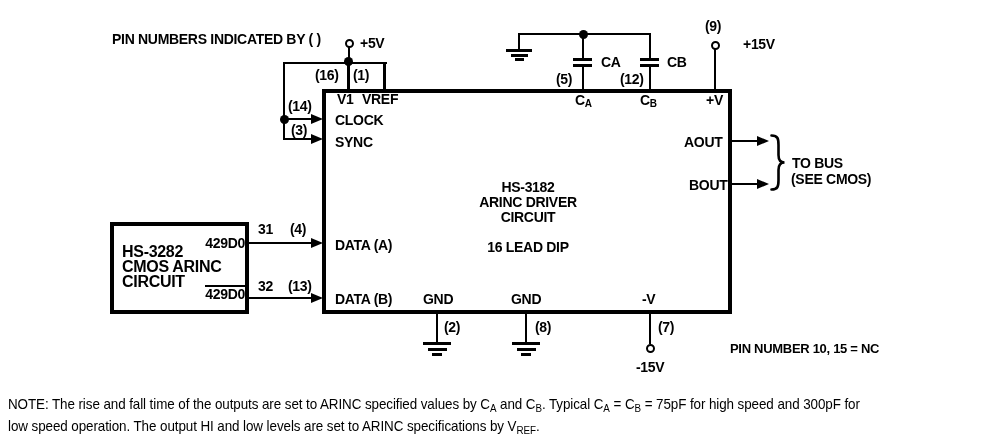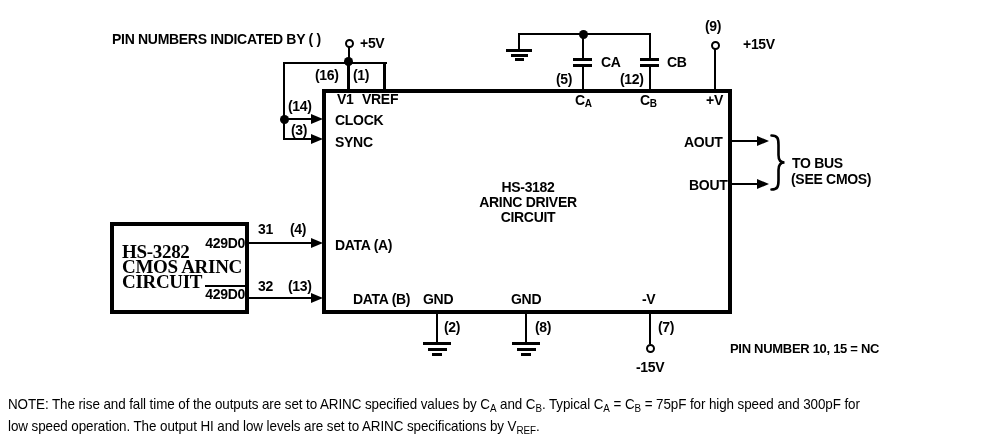--- a/index.html
+++ b/index.html
@@ -8,21 +8,21 @@
   .w{position:absolute;background:#000;}                
   .box{position:absolute;border:4px solid #000;background:#fff;box-sizing:border-box;}
   .dot{position:absolute;width:9px;height:9px;border-radius:50%;background:#000;}
   .term{position:absolute;width:9px;height:9px;border-radius:50%;border:2px solid #000;
         background:#fff;box-sizing:border-box;}
   .ah{position:absolute;width:0;height:0;border-top:5px solid transparent;
       border-bottom:5px solid transparent;border-left:12px solid #000;}
   .t{position:absolute;font-weight:bold;font-size:14px;letter-spacing:-0.3px;
      white-space:nowrap;line-height:13px;}
   .t13{font-size:13px;}
-  .t135{font-size:19px;line-height:15px;font-family:Liberation Serif, serif;}
+  .t135{font-size:16px;line-height:15px;}
   .psub{font-size:10px;font-weight:bold;vertical-align:-2px;letter-spacing:-0.3px;}
   .center{text-align:center;line-height:15px;}
   .ovl{border-top:2px solid #000;padding-top:1px;display:inline-block;}
   .note{position:absolute;left:8px;top:395px;width:1110px;font-size:15px;font-weight:normal;
         letter-spacing:-0.1px;line-height:18.5px;transform:scaleX(0.895);transform-origin:left top;}
   .note .sub{font-size:11px;vertical-align:-2.5px;}
   svg{position:absolute;overflow:visible;}
 </style>
 </head>
 <body>
@@ -30,20 +30,21 @@
 <div id="stage">
 
   <div class="t" style="left:112px;top:33px;">PIN NUMBERS INDICATED BY ( )</div>
 
   <div class="box" style="left:322px;top:89px;width:410px;height:225px;"></div>
   <div class="t center" style="left:428px;top:180px;width:200px;">
     <span style="display:block">HS-3182</span>
     <span style="display:block">ARINC DRIVER</span>
     <span style="display:block">CIRCUIT</span>
   </div>
+  <div class="t center" style="left:428px;top:240px;width:200px;">16 LEAD DIP</div>
 
   <div class="term" style="left:345px;top:39px;"></div>
   <div class="t" style="left:360px;top:37px;">+5V</div>
   <div class="w" style="left:348px;top:47px;width:2px;height:14px;"></div>
   <div class="dot" style="left:344px;top:57px;"></div>
   <div class="w" style="left:283px;top:62px;width:104px;height:2px;"></div>
   <div class="w" style="left:347px;top:63px;width:3px;height:26px;"></div>
   <div class="w" style="left:383px;top:63px;width:3px;height:26px;"></div>
   <div class="t" style="left:315px;top:69px;">(16)</div>
   <div class="t" style="left:353px;top:69px;">(1)</div>
@@ -115,21 +116,21 @@
 
   <div class="w" style="left:248px;top:242px;width:64px;height:2px;"></div>
   <div class="ah" style="left:311px;top:238px;"></div>
   <div class="t" style="left:258px;top:223px;">31</div>
   <div class="t" style="left:290px;top:223px;">(4)</div>
   <div class="t" style="left:335px;top:239px;">DATA (A)</div>
   <div class="w" style="left:248px;top:297px;width:64px;height:2px;"></div>
   <div class="ah" style="left:311px;top:293px;"></div>
   <div class="t" style="left:258px;top:280px;">32</div>
   <div class="t" style="left:288px;top:280px;">(13)</div>
-  <div class="t" style="left:353px;top:293px;">DATA (B)</div>
+  <div class="t" style="left:335px;top:293px;">DATA (B)</div>
 
   <div class="t" style="left:423px;top:293px;">GND</div>
   <div class="w" style="left:436px;top:313px;width:2px;height:29px;"></div>
   <div class="t" style="left:444px;top:321px;">(2)</div>
   <div class="w" style="left:423px;top:342px;width:28px;height:3px;"></div>
   <div class="w" style="left:428px;top:348px;width:19px;height:3px;"></div>
   <div class="w" style="left:432px;top:353px;width:10px;height:3px;"></div>
 
   <div class="t" style="left:511px;top:293px;">GND</div>
   <div class="w" style="left:525px;top:313px;width:2px;height:29px;"></div>

